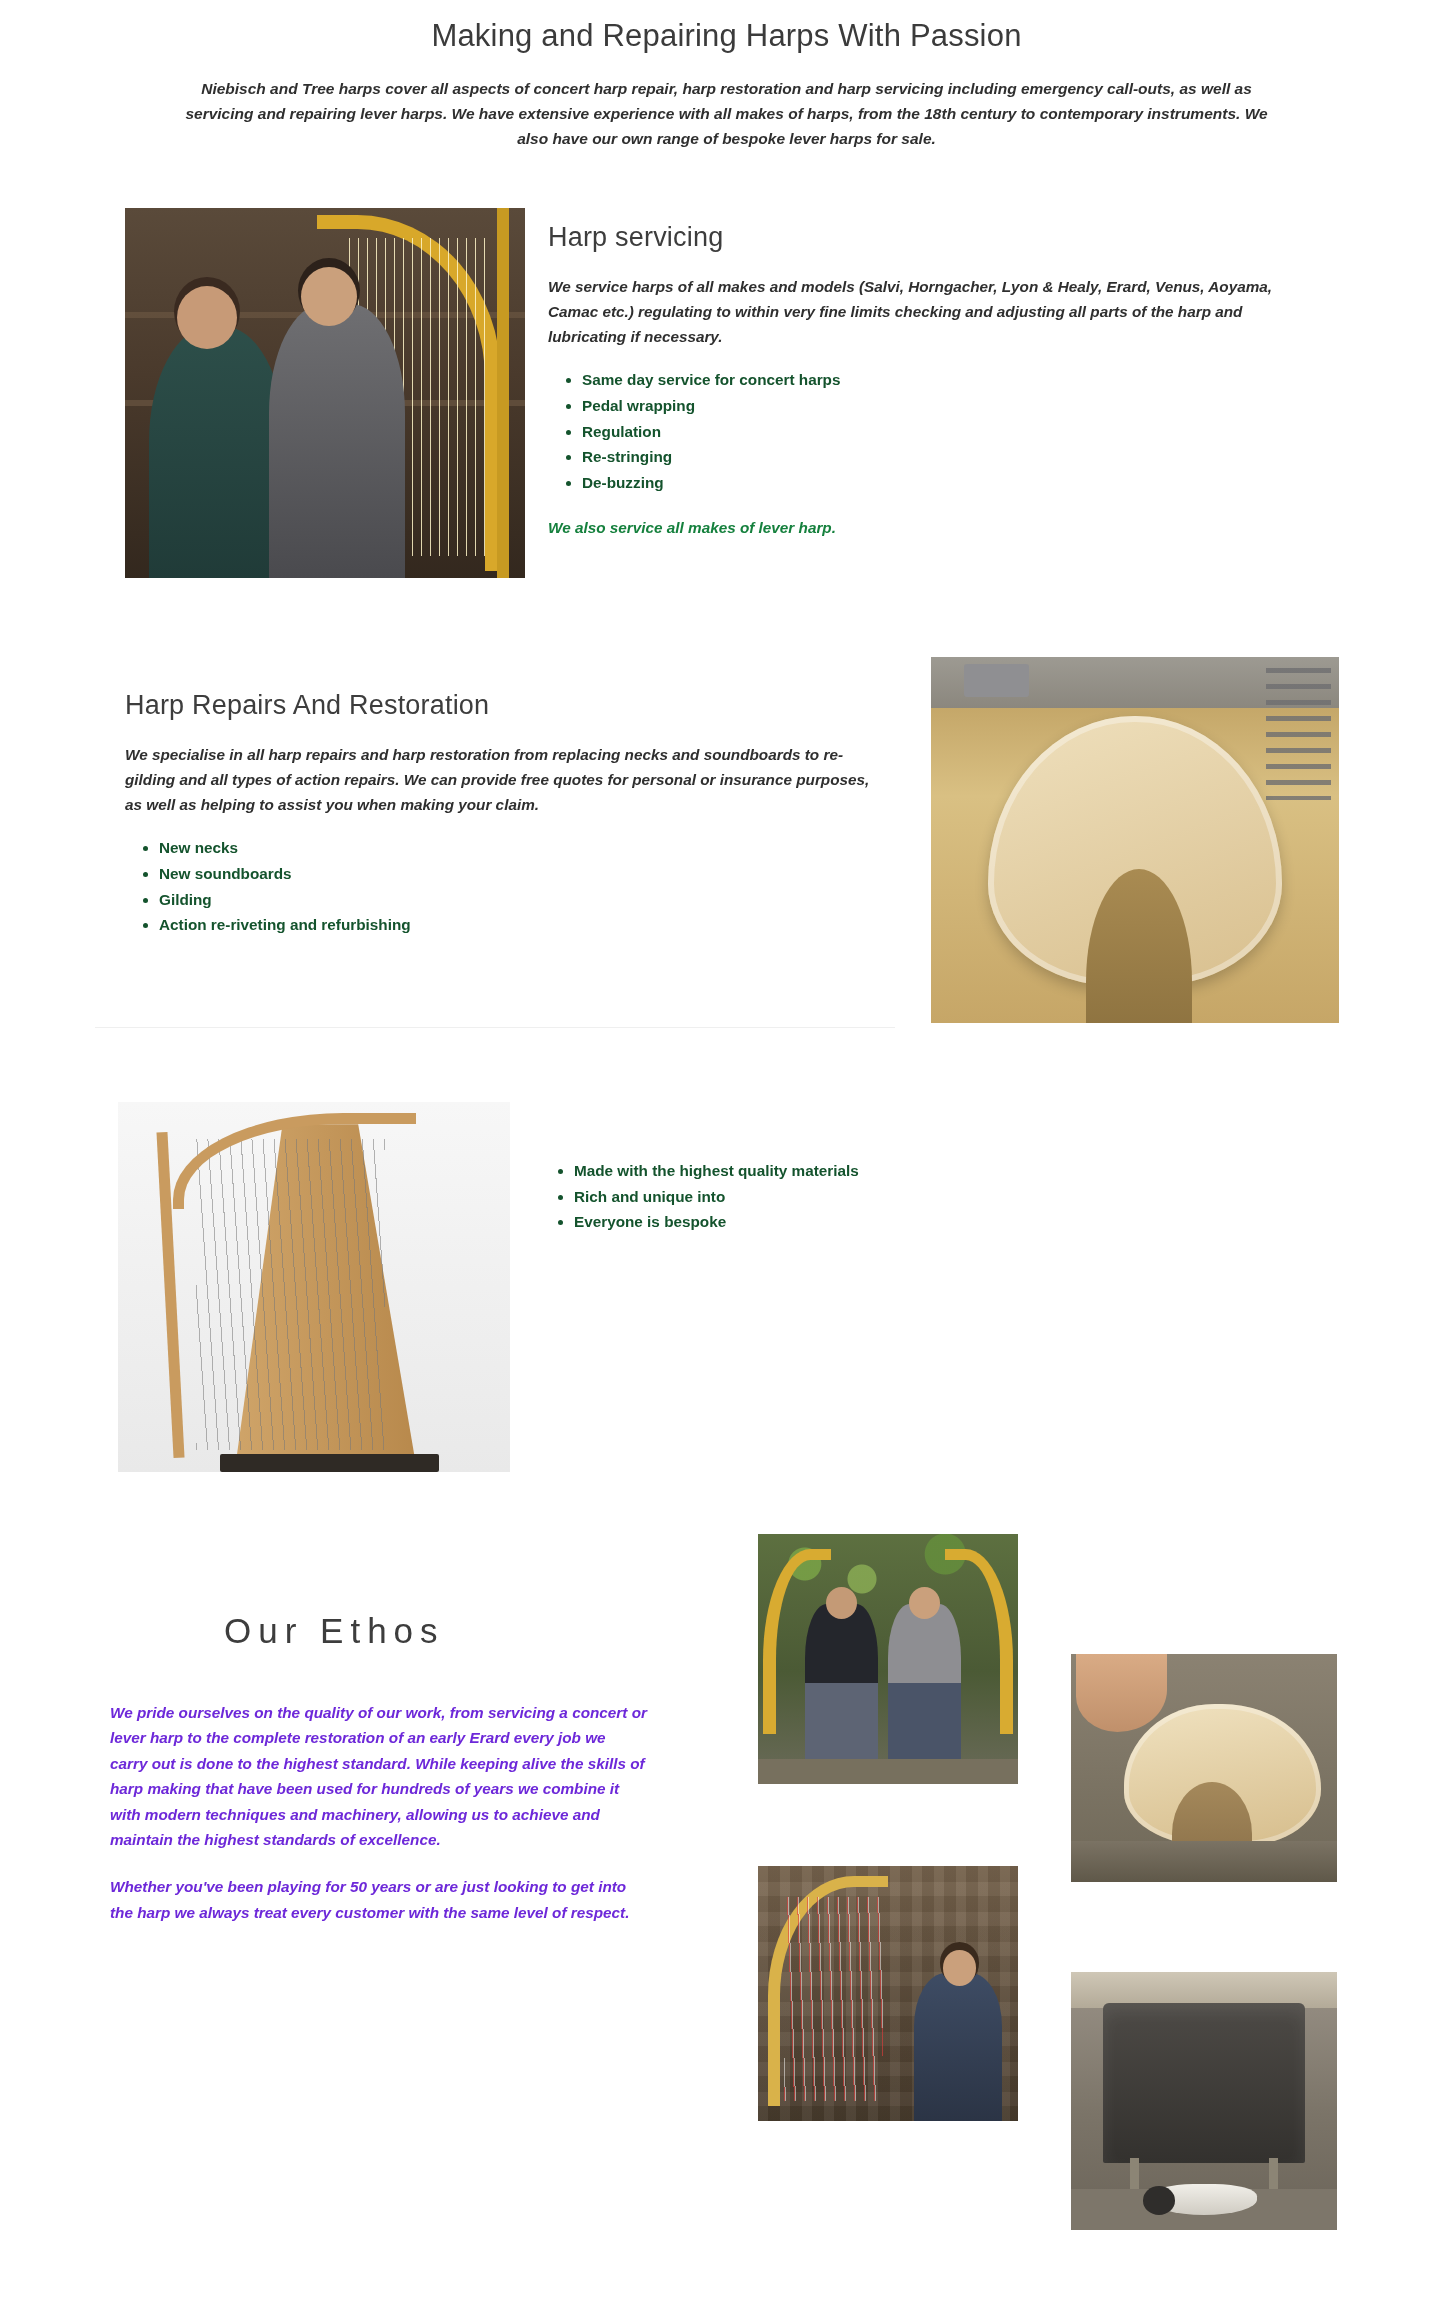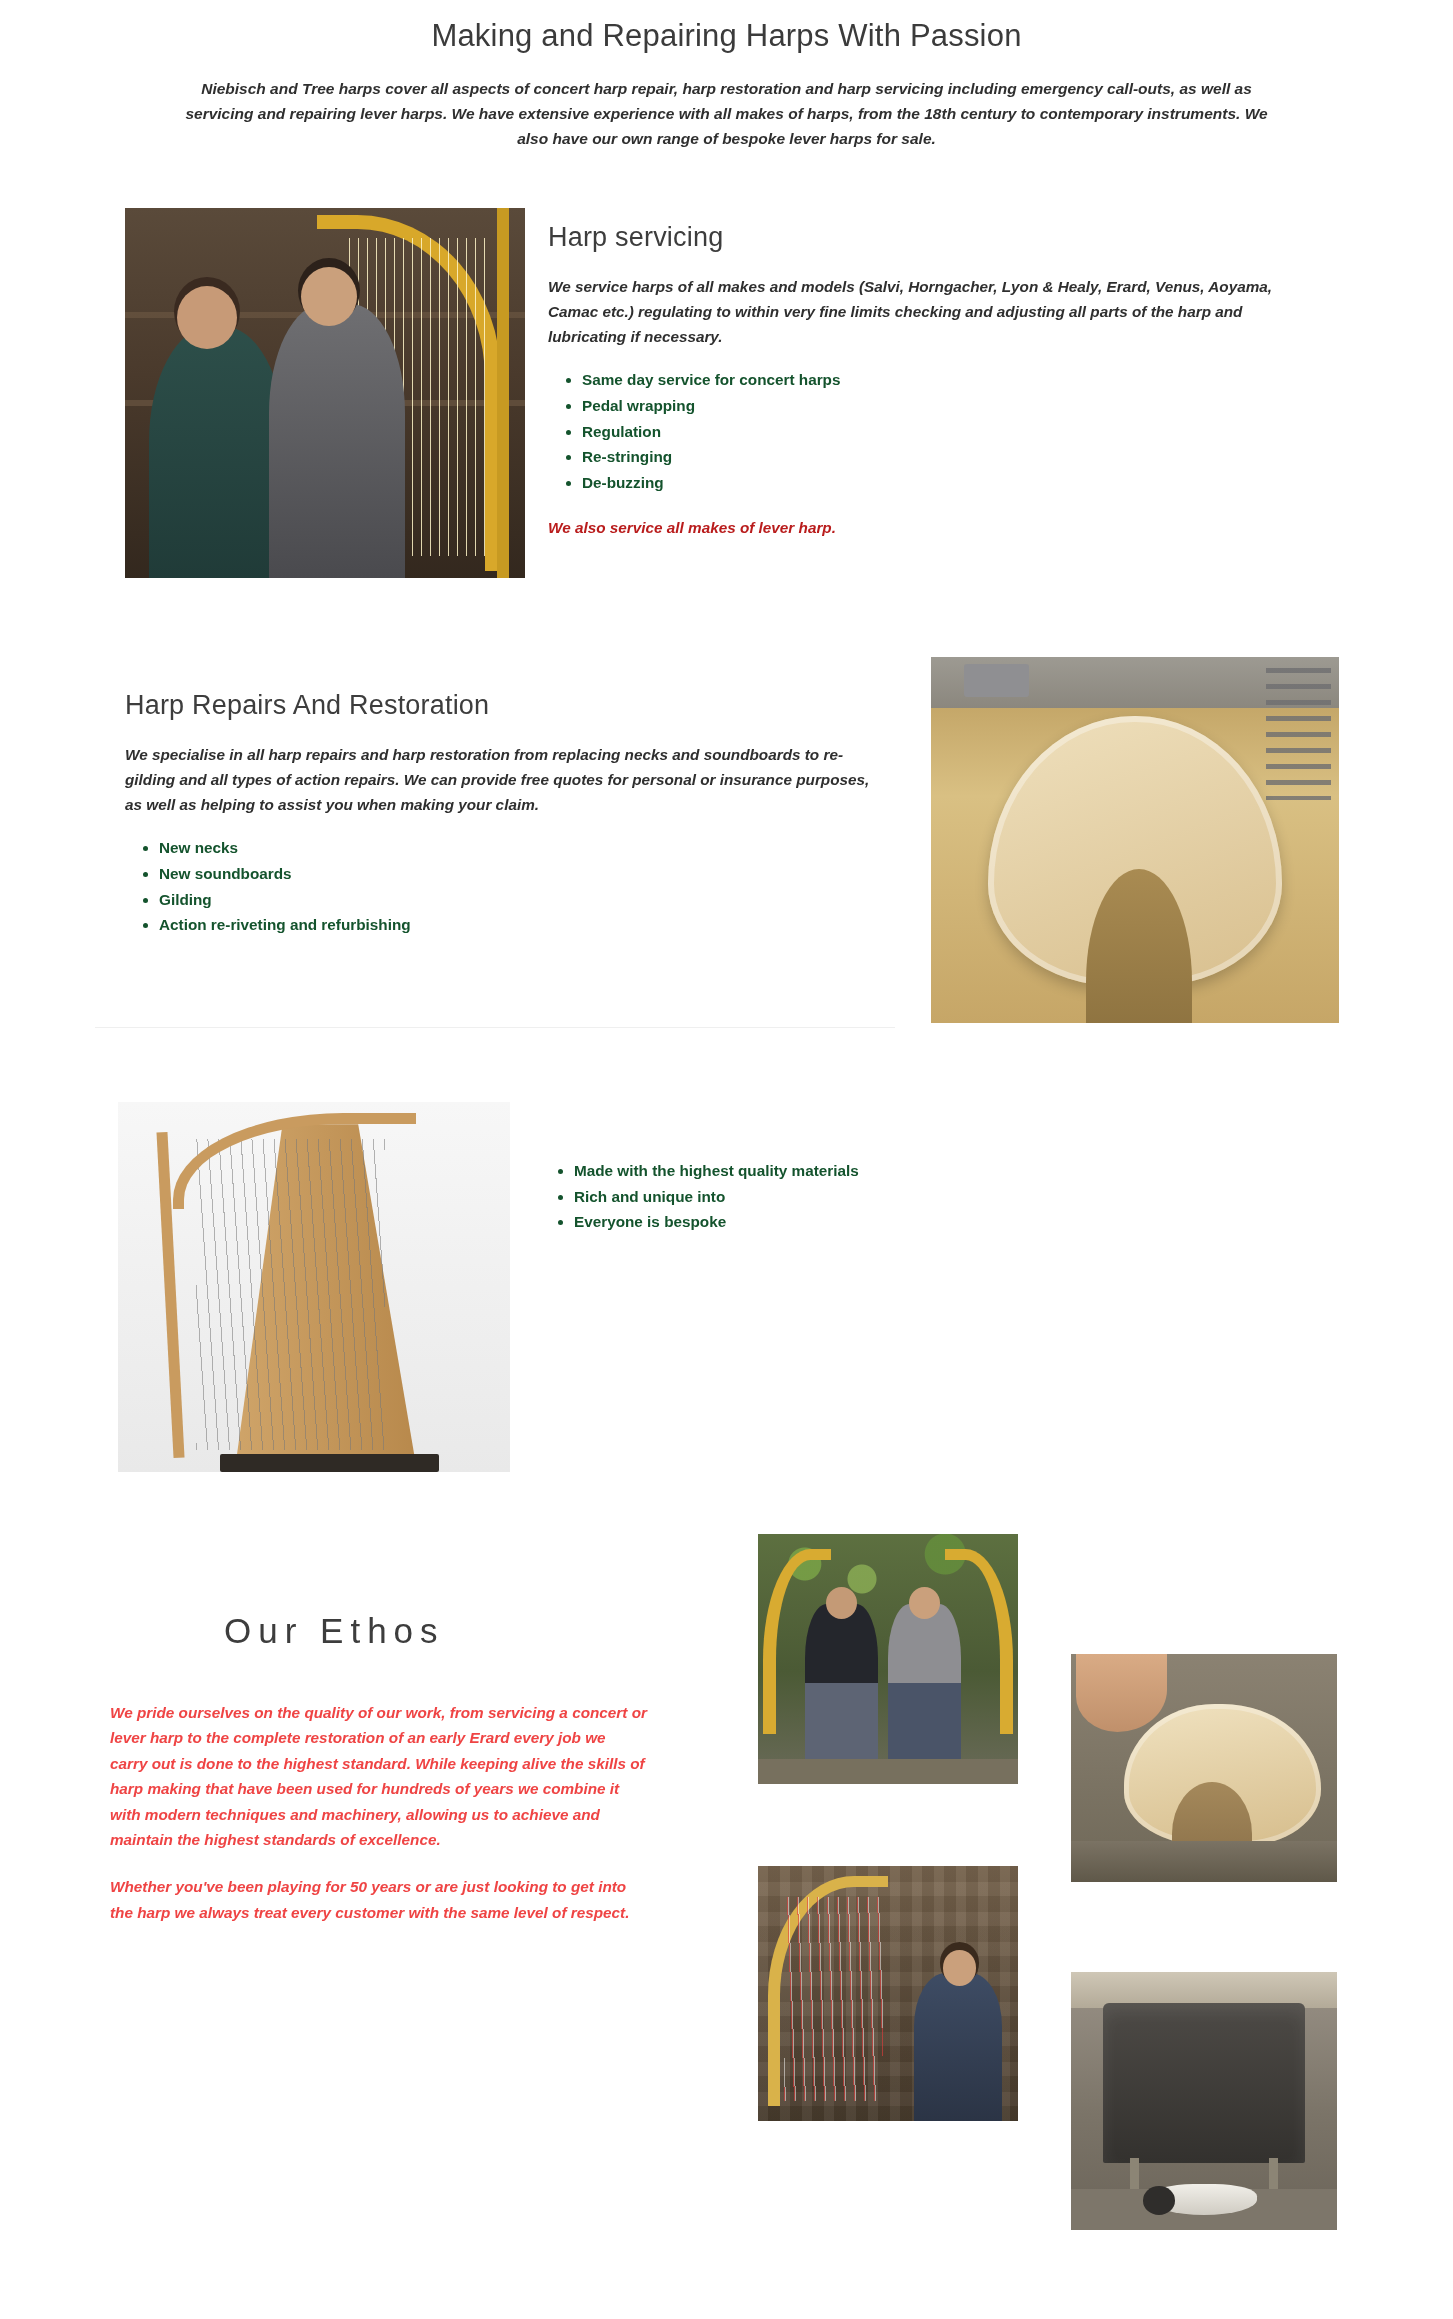--- a/index.html
+++ b/index.html
@@ -67,21 +67,21 @@
     line-height: 1.68;
     font-weight: bold;
     color: #14532d;
   }
   .sec-after {
     margin-top: 20px;
     font-size: 15.3px;
     line-height: 1.62;
     font-weight: bold;
     font-style: italic;
-    color: #b91c1c;
+    color: #15803d;
   }
 
   
   .photo {
     position: absolute;
     overflow: hidden;
     background: #cfcfcf;
   }
   .photo .ph-inner { position: absolute; inset: 0; }
 
@@ -232,21 +232,21 @@
     font-weight: 400;
     letter-spacing: 7px;
     color: #3d3d3d;
     margin: 6px;
   }
   .ethos-p {
     font-size: 15.3px;
     line-height: 1.66;
     font-weight: bold;
     font-style: italic;
-    color: #ef4444;
+    color: #6d28d9;
     margin: 0 8px 22px 0;
   }
   .thin-rule { position:absolute; height:1px; background:#efefef; }
 </style>
 </head>
 <body>
 
 <div class="page">
 
   <h1 class="hero-title">Making and Repairing Harps With Passion</h1>

